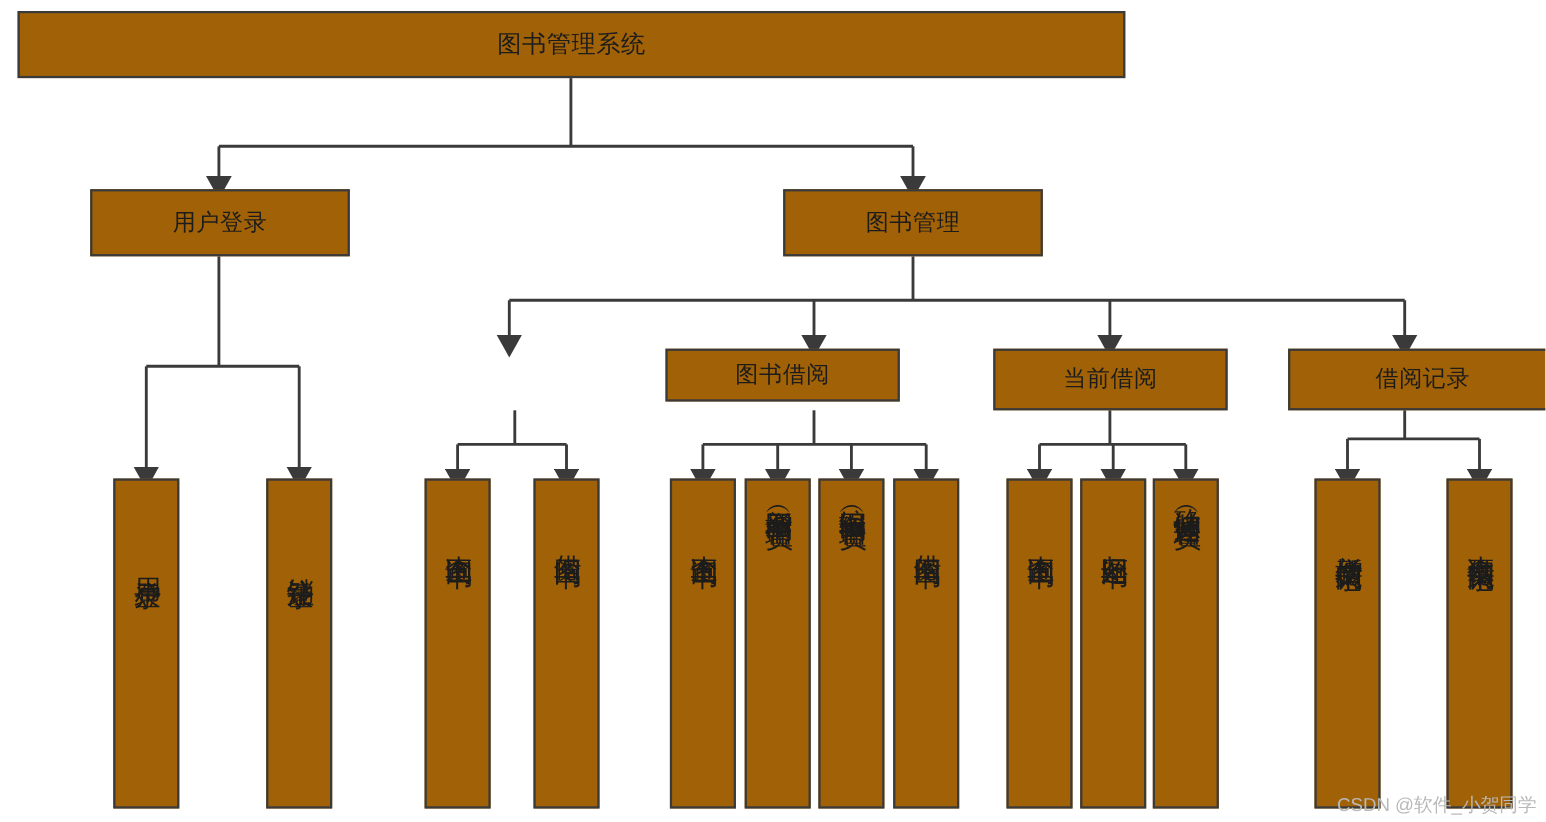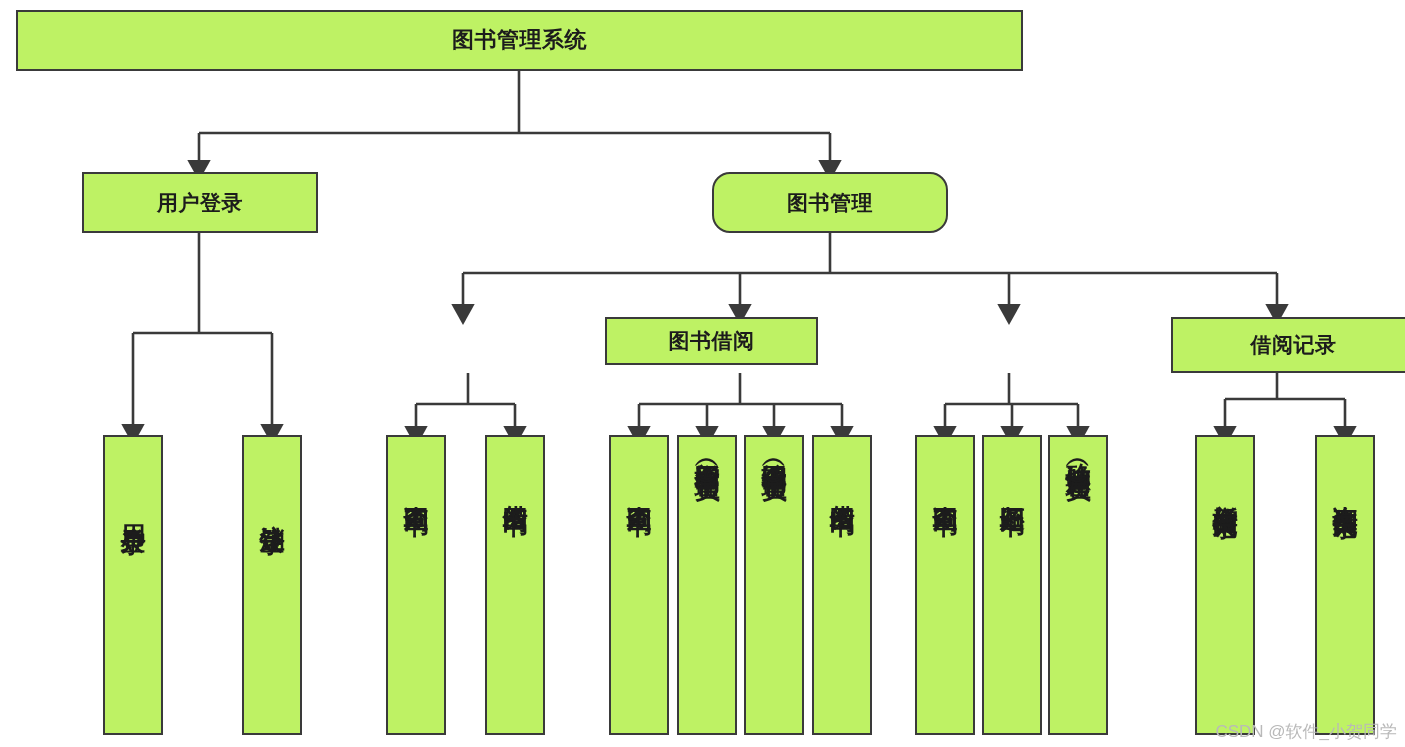--- a/index.html
+++ b/index.html
@@ -25,27 +25,26 @@
     top: 0;
     width: 1405px;
     height: 747px;
     z-index: 1;
   }
   
   .node {
     position: absolute;
     z-index: 2;
     box-sizing: border-box;
-    background: #bef264;
+    background: #a16207;
     border: 2px solid #3a3a3a;
     display: flex;
     align-items: center;
     justify-content: center;
     color: #1c1c1c;
-    font-weight: bold;
   }
   .node .lbl {
     display: block;
     white-space: pre;
     letter-spacing: 0.5px;
   }
   
   .node.horiz .lbl {
     font-size: 21px;
     line-height: 1.1;
@@ -144,29 +143,32 @@
   </svg>
 
   <div class="node horiz root" style="left:16px; top:10px; width:1007px; height:61px;">
     <span class="lbl">图书管理系统</span>
   </div>
 
   <div class="node horiz" style="left:82px; top:172px; width:236px; height:61px;">
     <span class="lbl">用户登录</span>
   </div>
 
-  <div class="node horiz" style="left:712px; top:172px; width:236px; height:61px;border-radius:18px;">
+  <div class="node horiz" style="left:712px; top:172px; width:236px; height:61px;">
     <span class="lbl">图书管理</span>
   </div>
 
 
   <div class="node horiz" style="left:605px; top:317px; width:213px; height:48px;">
     <span class="lbl">图书借阅</span>
   </div>
 
+  <div class="node horiz" style="left:903px; top:317px; width:213px; height:56px;">
+    <span class="lbl">当前借阅</span>
+  </div>
 
   <div class="node horiz" style="left:1171px; top:317px; width:245px; height:56px;">
     <span class="lbl">借阅记录</span>
   </div>
 
   <div class="node vert center" style="left:103px; top:435px; width:60px; height:300px;">
     <span class="lbl">用户登录</span>
   </div>
 
   <div class="node vert center" style="left:242px; top:435px; width:60px; height:300px;">

